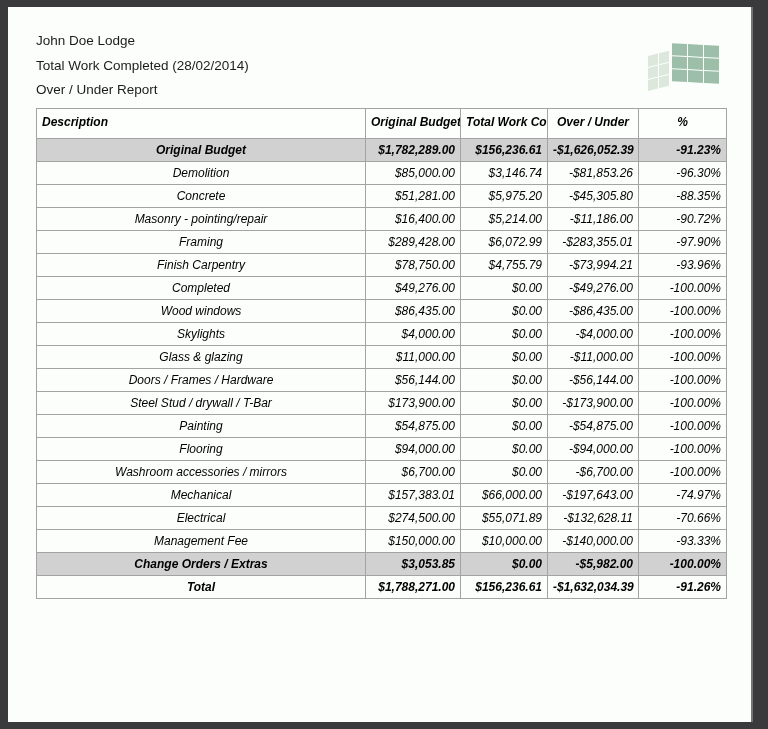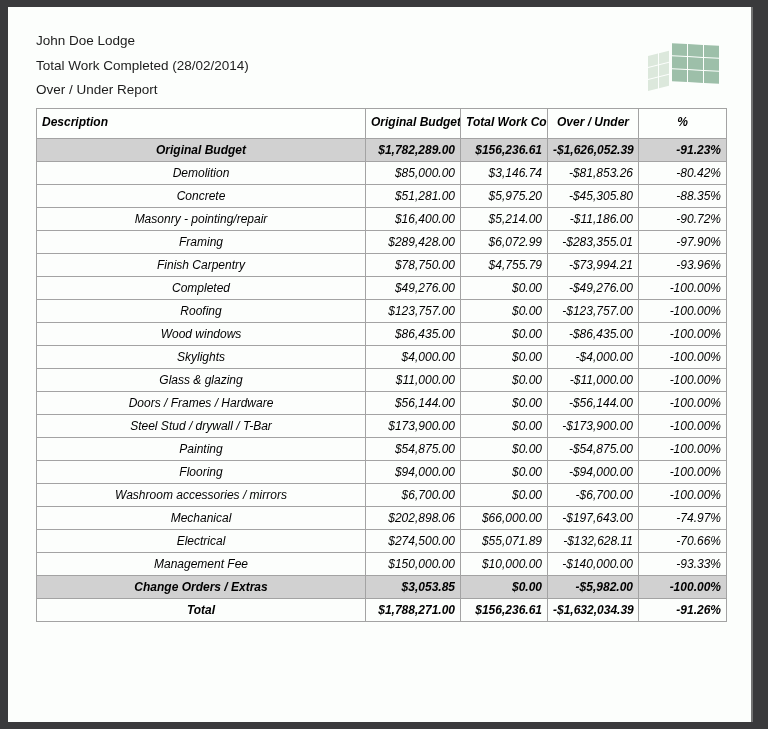--- a/index.html
+++ b/index.html
@@ -138,21 +138,21 @@
             <td class="num">$1,782,289.00</td>
             <td class="num">$156,236.61</td>
             <td class="num">-$1,626,052.39</td>
             <td class="num">-91.23%</td>
           </tr>
           <tr>
             <td class="desc">Demolition</td>
             <td class="num">$85,000.00</td>
             <td class="num">$3,146.74</td>
             <td class="num">-$81,853.26</td>
-            <td class="num">-80.42%</td>
+            <td class="num">-96.30%</td>
           </tr>
           <tr>
             <td class="desc">Concrete</td>
             <td class="num">$51,281.00</td>
             <td class="num">$5,975.20</td>
             <td class="num">-$45,305.80</td>
             <td class="num">-88.35%</td>
           </tr>
           <tr>
             <td class="desc">Masonry - pointing/repair</td>
@@ -176,27 +176,20 @@
             <td class="num">-93.96%</td>
           </tr>
           <tr>
             <td class="desc">Completed</td>
             <td class="num">$49,276.00</td>
             <td class="num">$0.00</td>
             <td class="num">-$49,276.00</td>
             <td class="num">-100.00%</td>
           </tr>
           <tr>
-            <td class="desc">Roofing</td>
-            <td class="num">$123,757.00</td>
-            <td class="num">$0.00</td>
-            <td class="num">-$123,757.00</td>
-            <td class="num">-100.00%</td>
-          </tr>
-          <tr>
             <td class="desc">Wood windows</td>
             <td class="num">$86,435.00</td>
             <td class="num">$0.00</td>
             <td class="num">-$86,435.00</td>
             <td class="num">-100.00%</td>
           </tr>
           <tr>
             <td class="desc">Skylights</td>
             <td class="num">$4,000.00</td>
             <td class="num">$0.00</td>
@@ -240,21 +233,21 @@
           </tr>
           <tr>
             <td class="desc">Washroom accessories / mirrors</td>
             <td class="num">$6,700.00</td>
             <td class="num">$0.00</td>
             <td class="num">-$6,700.00</td>
             <td class="num">-100.00%</td>
           </tr>
           <tr>
             <td class="desc">Mechanical</td>
-            <td class="num">$202,898.06</td>
+            <td class="num">$157,383.01</td>
             <td class="num">$66,000.00</td>
             <td class="num">-$197,643.00</td>
             <td class="num">-74.97%</td>
           </tr>
           <tr>
             <td class="desc">Electrical</td>
             <td class="num">$274,500.00</td>
             <td class="num">$55,071.89</td>
             <td class="num">-$132,628.11</td>
             <td class="num">-70.66%</td>

